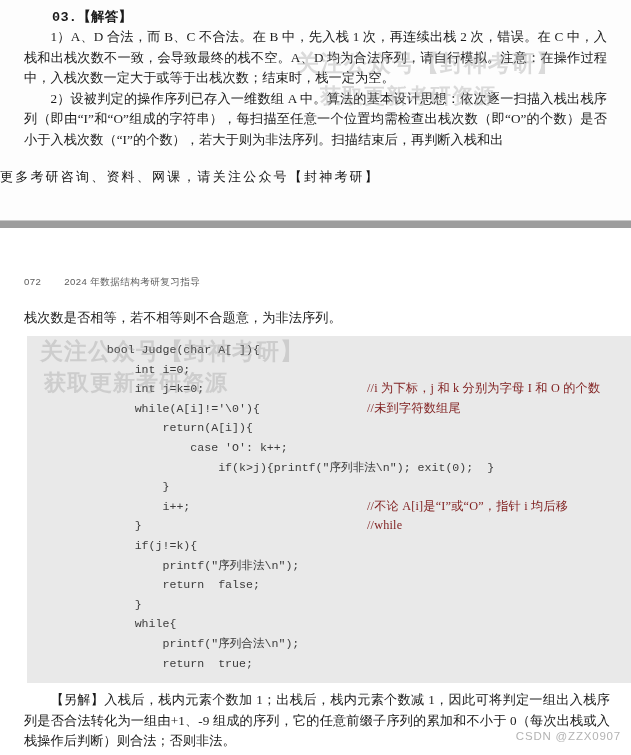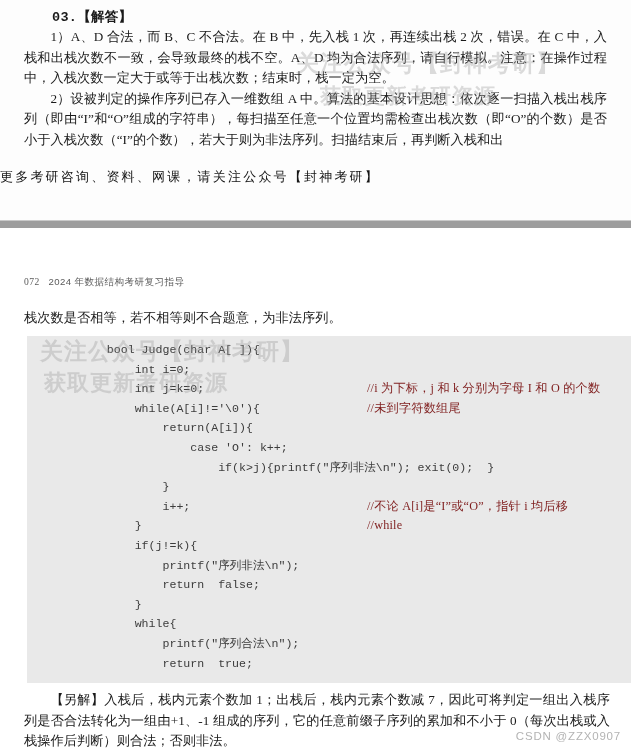--- a/index.html
+++ b/index.html
@@ -81,21 +81,21 @@
   }
   .running-head {
     position: absolute;
     left: 24px;
     top: 48px;
     font-size: 9.6px;
     color: #5b5b5b;
     font-family: "Liberation Sans", sans-serif;
     letter-spacing: 0.4px;
   }
-  .running-head .folio { margin-right: 9px; font-family: Liberation Serif, serif; }
+  .running-head .folio { margin-right: 23px; }
 
   .lead-line {
     position: absolute;
     left: 24px;
     top: 80px;
     font-size: 13.2px;
     line-height: 20px;
     letter-spacing: 0.05px;
   }
 
@@ -212,21 +212,21 @@
         <div class="code-line">        }<span class="cmt">//while</span></div>
         <div class="code-line">        if(j!=k){</div>
         <div class="code-line">            printf("序列非法\n");</div>
         <div class="code-line">            return  false;</div>
         <div class="code-line">        }</div>
         <div class="code-line">        while{</div>
         <div class="code-line">            printf("序列合法\n");</div>
         <div class="code-line">            return  true;</div>
       </div>
 
-    <div class="closing">【另解】入栈后，栈内元素个数加 1；出栈后，栈内元素个数减 7，因此可将判定一组出入栈序列是否合法转化为一组由+1、-1 组成的序列，它的任意前缀子序列的累加和不小于 0（每次出栈或入栈操作后判断）则合法；否则非法。</div>
+    <div class="closing">【另解】入栈后，栈内元素个数加 1；出栈后，栈内元素个数减 1，因此可将判定一组出入栈序列是否合法转化为一组由+1、-9 组成的序列，它的任意前缀子序列的累加和不小于 0（每次出栈或入栈操作后判断）则合法；否则非法。</div>
   </div>
 
   <div class="wm wm-b1">关注公众号【封神考研】</div>
   <div class="wm wm-b2">获取更新考研资源</div>
 
   <div class="csdn-wm">CSDN @ZZX0907</div>
 
 </div>
 
 </body></html>

